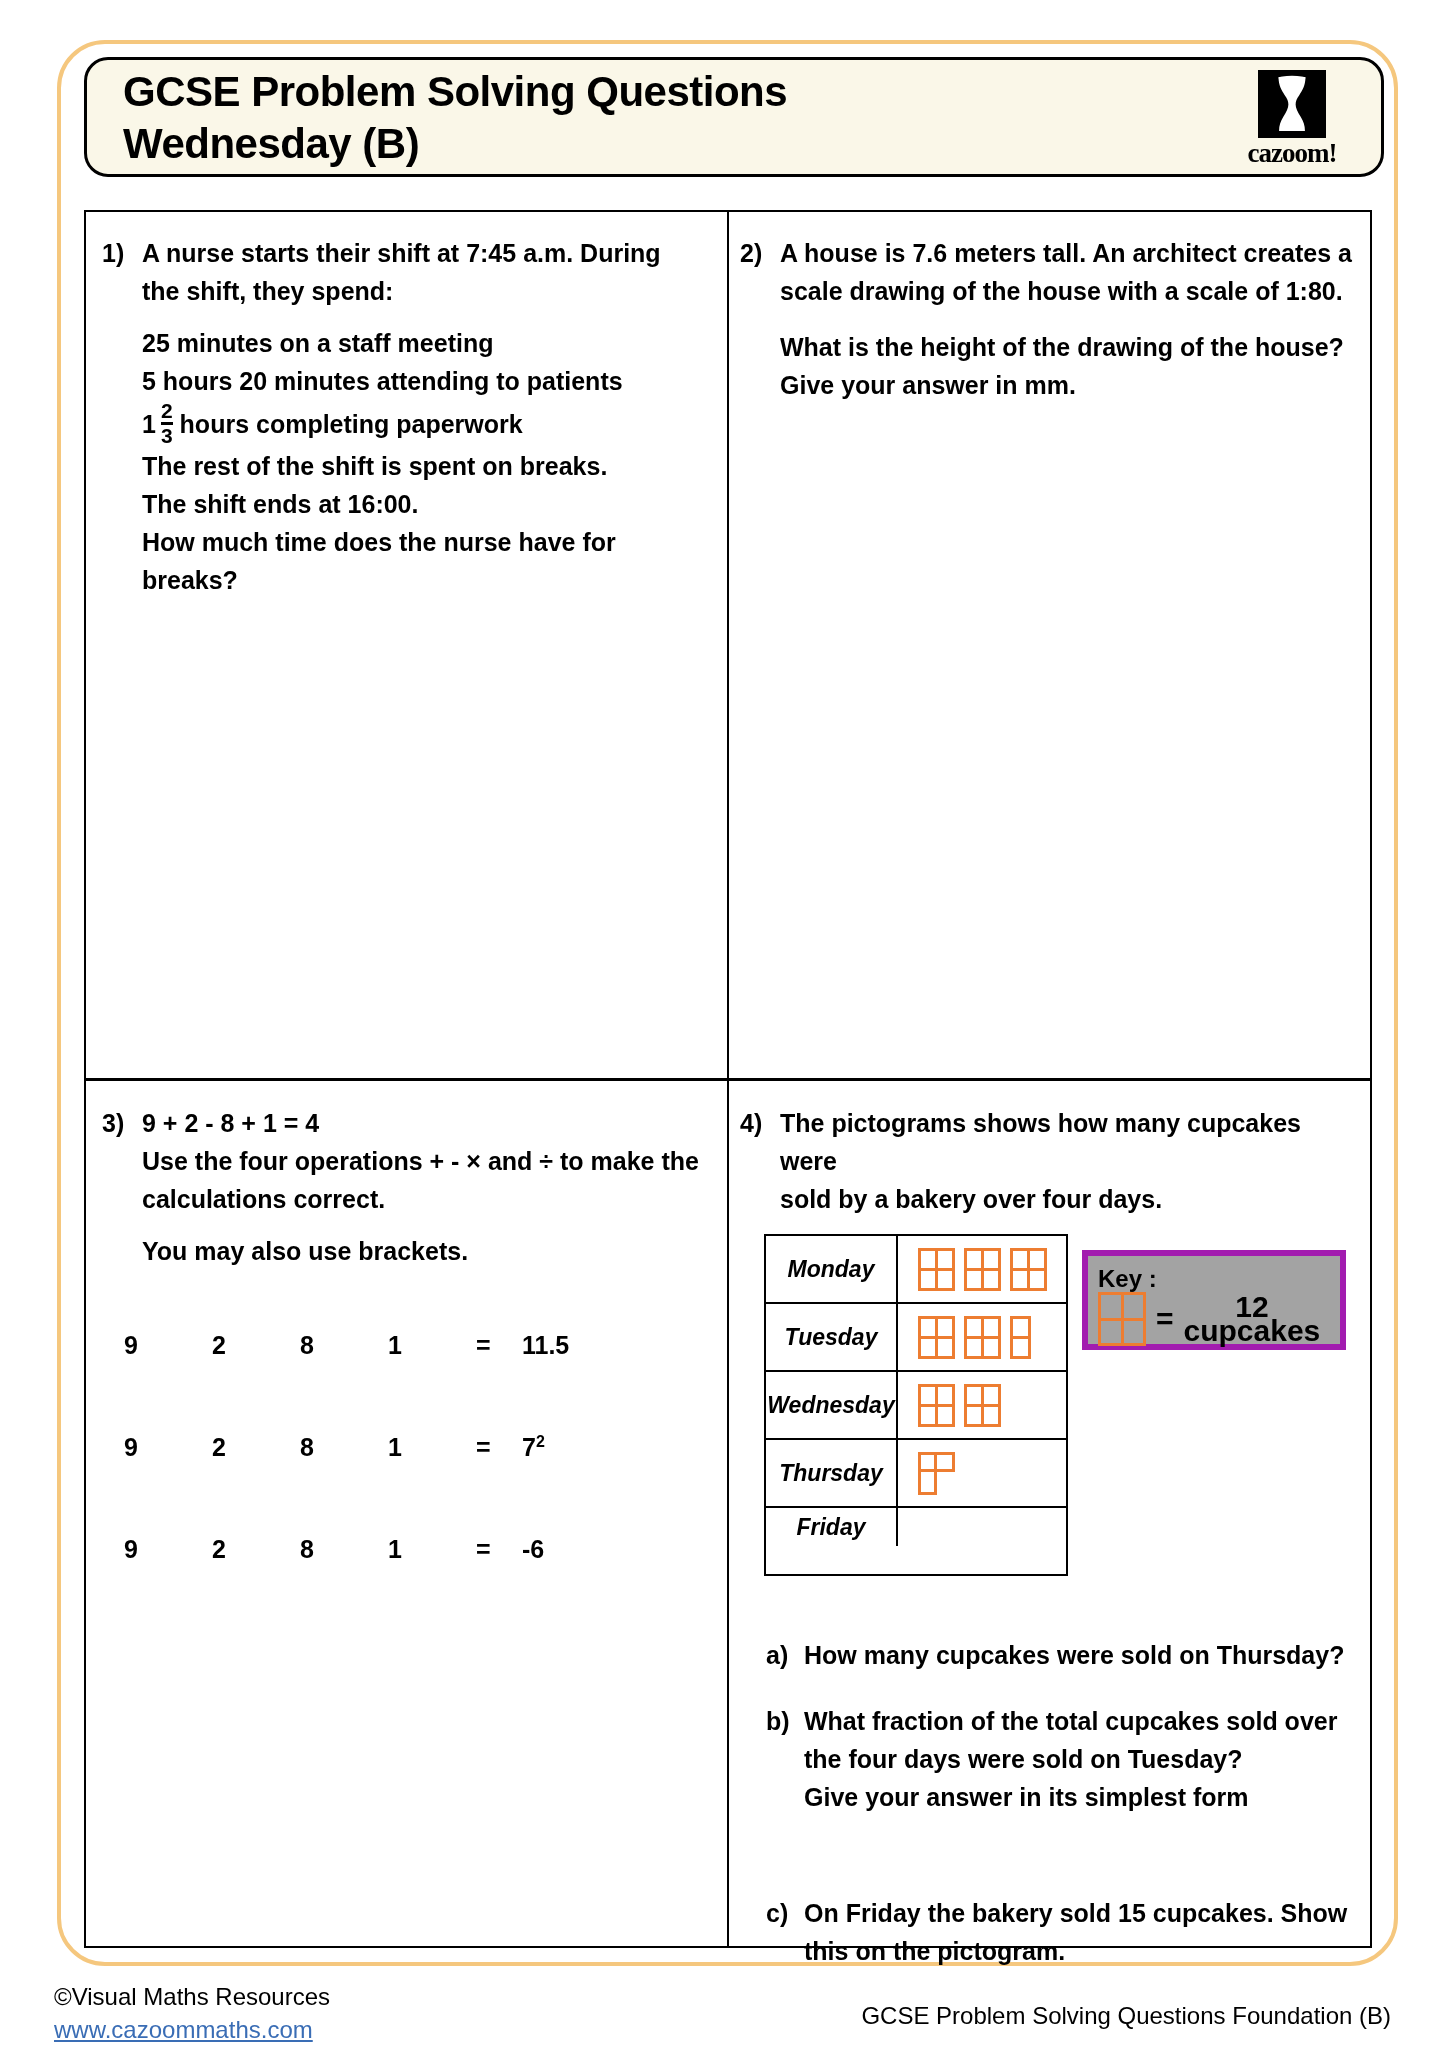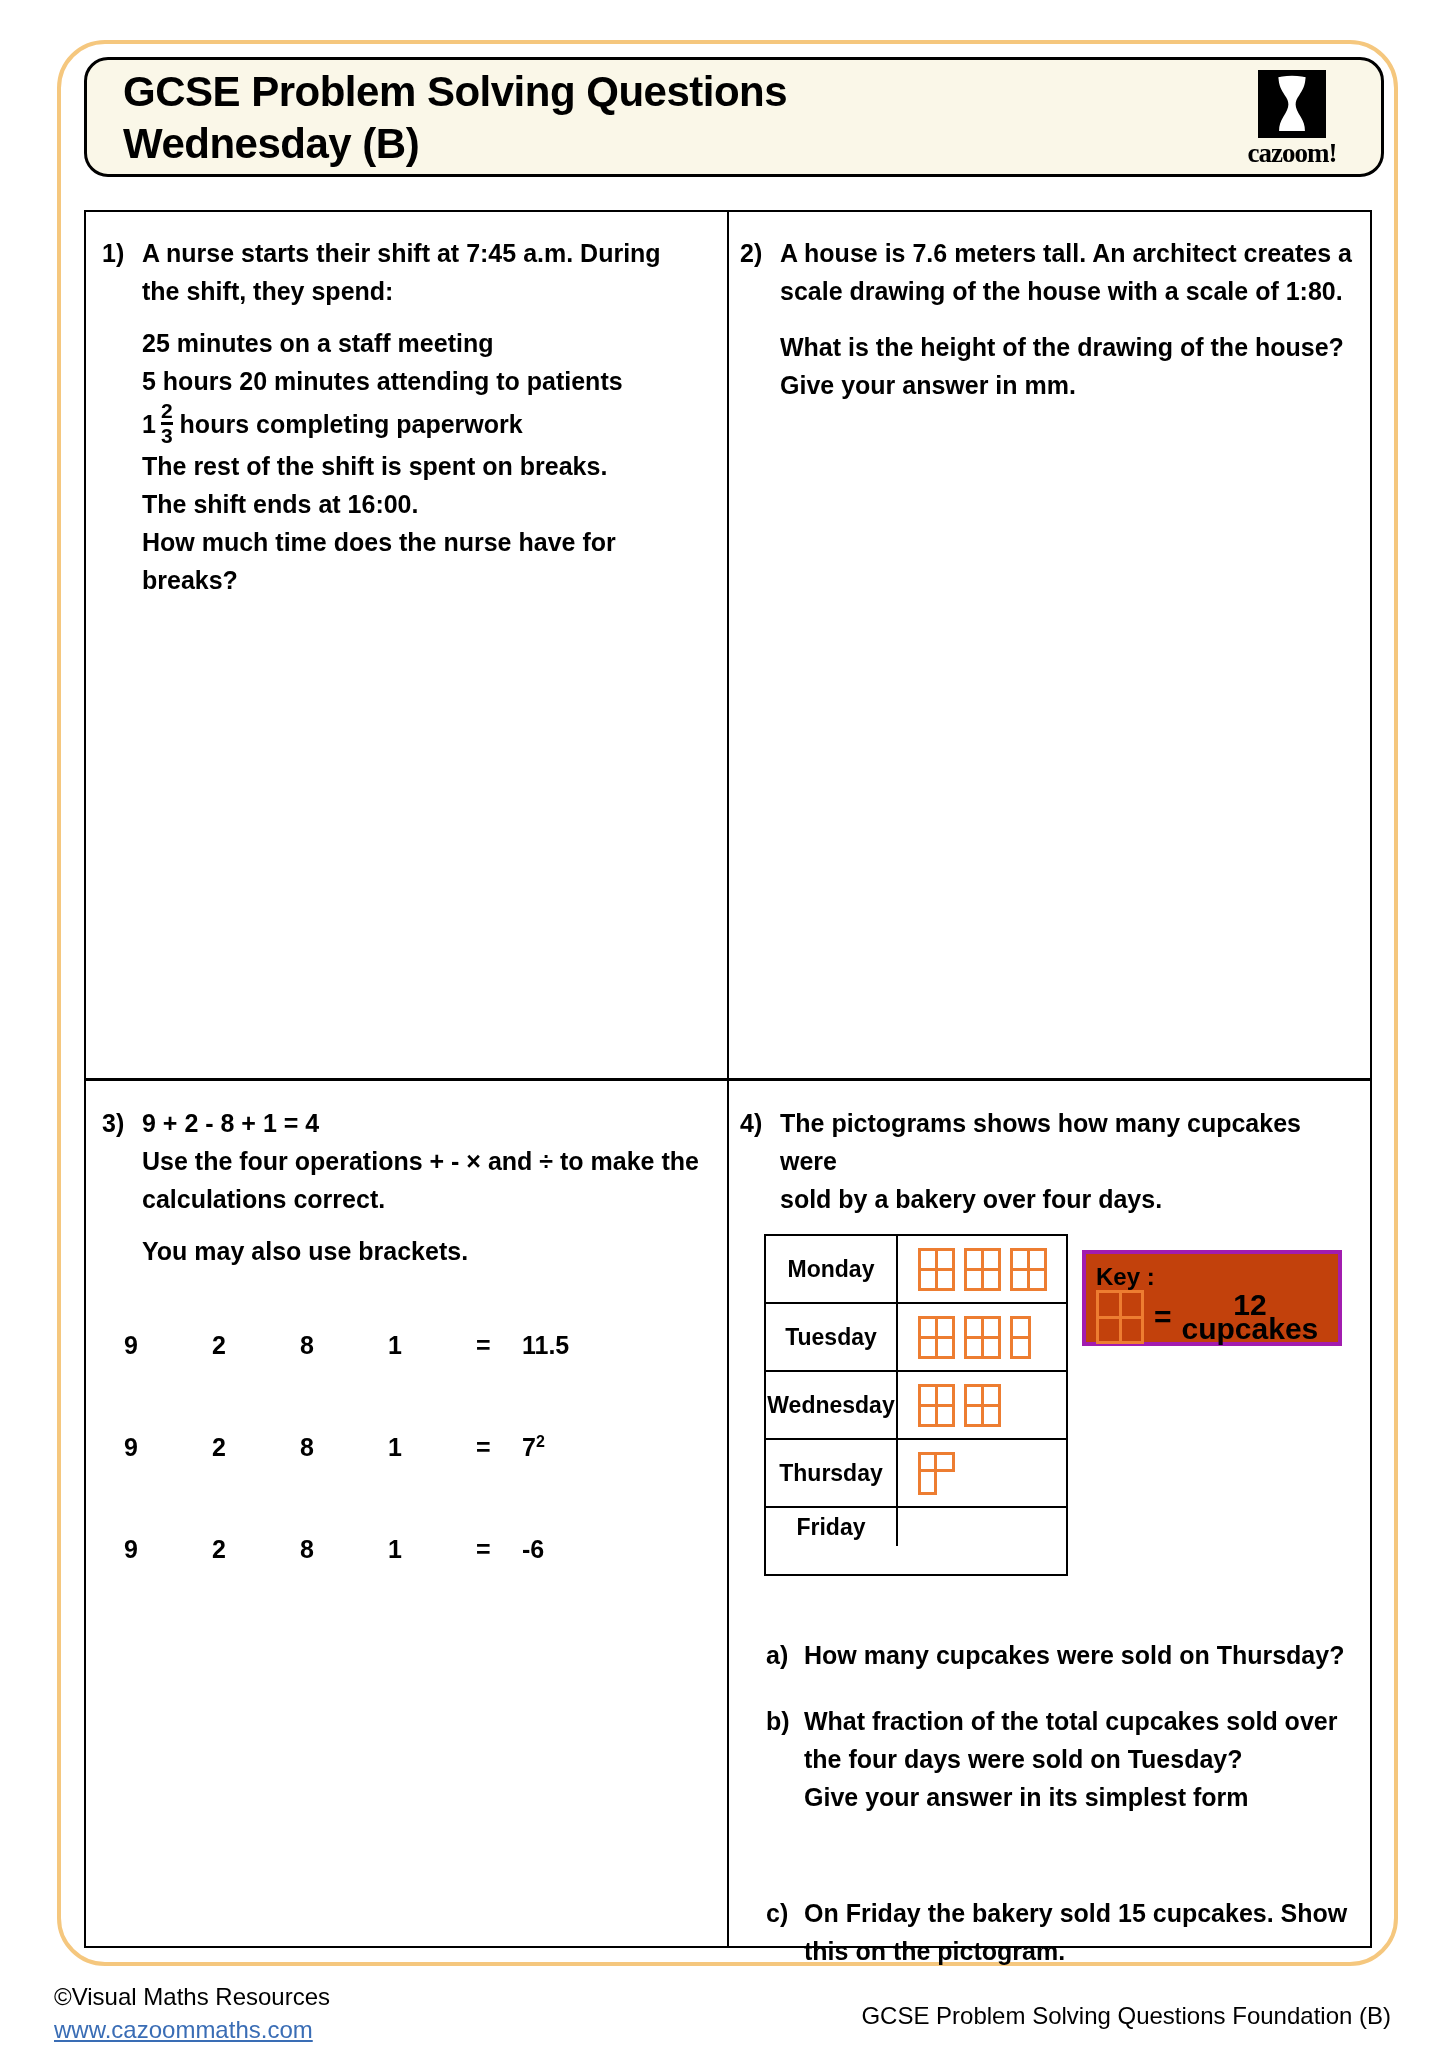--- a/index.html
+++ b/index.html
@@ -52,38 +52,38 @@
   
   .calc-rows{margin-top:56px;margin-left:-18px;}
   .calc-row{display:flex;margin-bottom:64px;}
   .cn{width:88px;flex:none;}
   .ceq{width:46px;flex:none;}
   sup{font-size:16px;vertical-align:super;line-height:0;}
 
   
   .picto-wrap{position:relative;margin-left:-16px;margin-top:16px;height:370px;}
   .picto-table{position:absolute;left:0;top:0;width:300px;border:2px solid #000;background:#fff;}
-  .picto-row{display:flex;height:66px;border-bottom:2px solid #000;}
+  .picto-row{display:flex;height:66px;border-bottom:2px solid #000;font-style:italic;}
   .picto-row:last-child{border-bottom:none;flex-direction:column;}
   .day-cell{width:130px;flex:none;border-right:2px solid #000;display:flex;align-items:center;justify-content:center;font-size:23px;}
   .sym-cell{flex:1;display:flex;align-items:center;padding-left:20px;gap:9px;}
 
   .pic{position:relative;flex:none;}
   .pic-full{width:31px;height:37px;border:3px solid var(--orange);}
   .pic-full::before{content:"";position:absolute;left:0;right:0;top:50%;margin-top:-1.5px;height:3px;background:var(--orange);}
   .pic-full::after{content:"";position:absolute;top:0;bottom:0;left:50%;margin-left:-1.5px;width:3px;background:var(--orange);}
   .pic-half{width:15px;height:37px;border:3px solid var(--orange);}
   .pic-half::before{content:"";position:absolute;left:0;right:0;top:50%;margin-top:-1.5px;height:3px;background:var(--orange);}
   .pic-tq{width:37px;height:43px;}
   .tq{position:absolute;border:3px solid var(--orange);}
   .tq.tl{left:0;top:0;width:13px;height:14px;}
   .tq.tr{left:16px;top:0;width:15px;height:14px;}
   .tq.bl{left:0;top:17px;width:13px;height:20px;}
 
-  .key-box{position:absolute;left:318px;top:16px;width:252px;height:88px;border:4px solid #a21caf;background:#c2410c;}
+  .key-box{position:absolute;left:318px;top:16px;width:252px;height:88px;border:6px solid #a21caf;background:#a3a3a3;}
   .key-title{position:absolute;left:10px;top:4px;font-size:24px;}
   .key-row{position:absolute;left:10px;top:36px;display:flex;align-items:center;gap:10px;}
   .key-square{width:42px;height:48px;}
   .key-eq{font-size:30px;}
   .key-val{text-align:center;font-size:30px;line-height:24px;}
 
   .sub{display:flex;margin-left:-14px;}
   .sub-label{width:38px;flex:none;}
   .sub-a{margin-top:32px;}
   .sub-b{margin-top:28px;}

